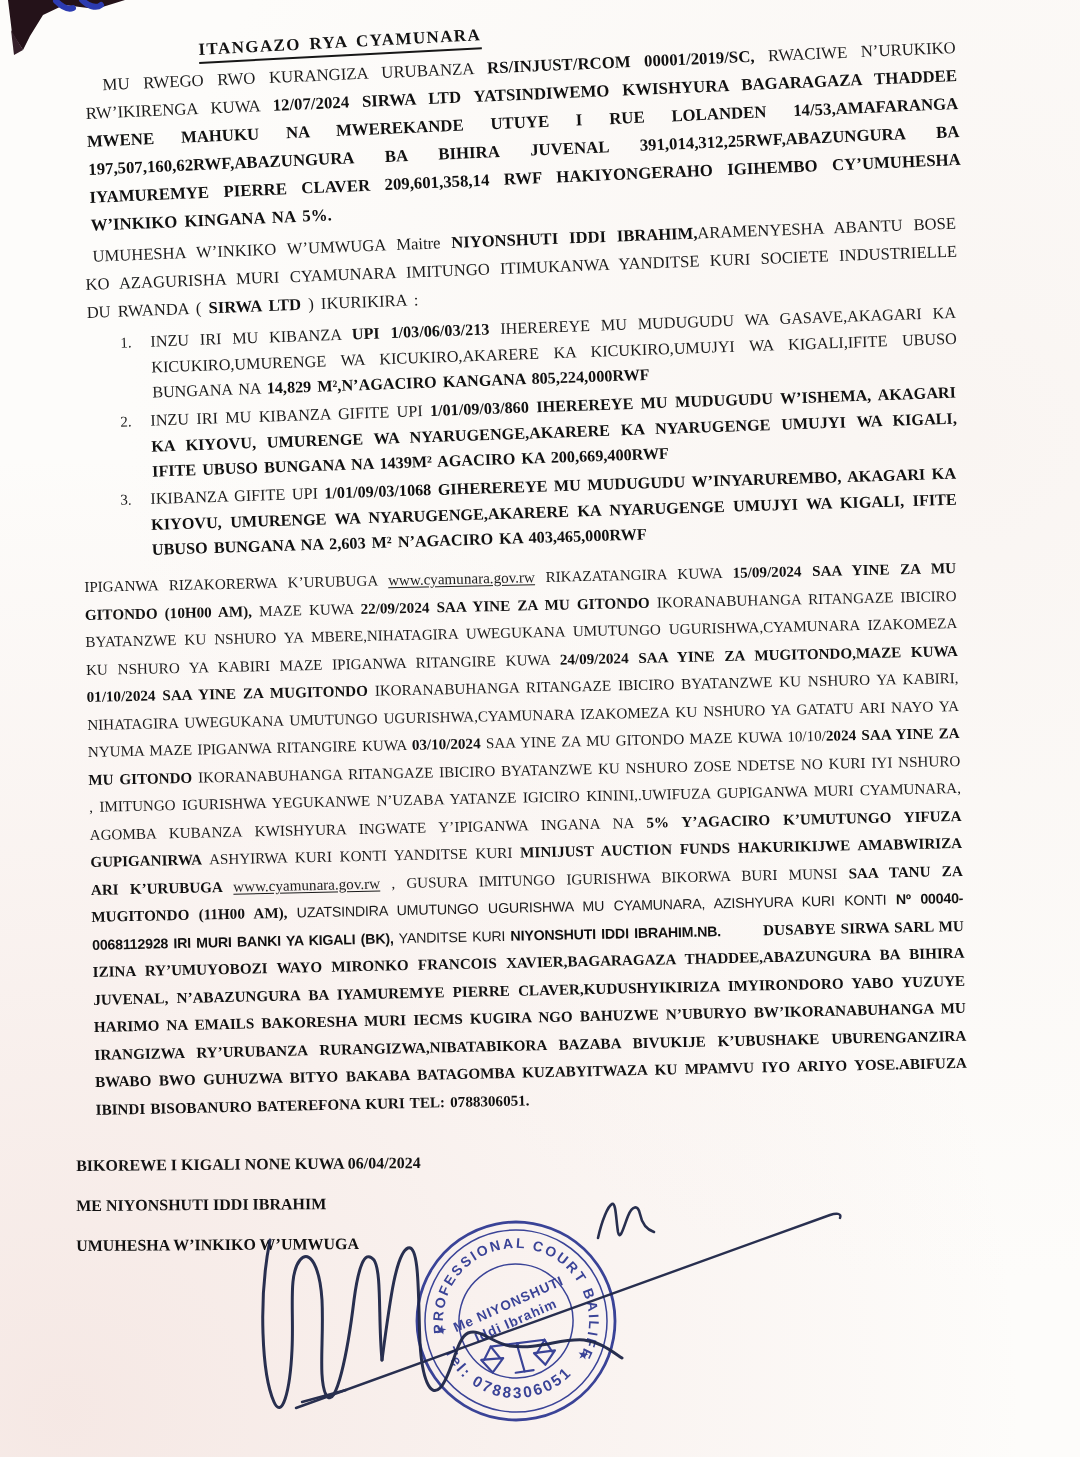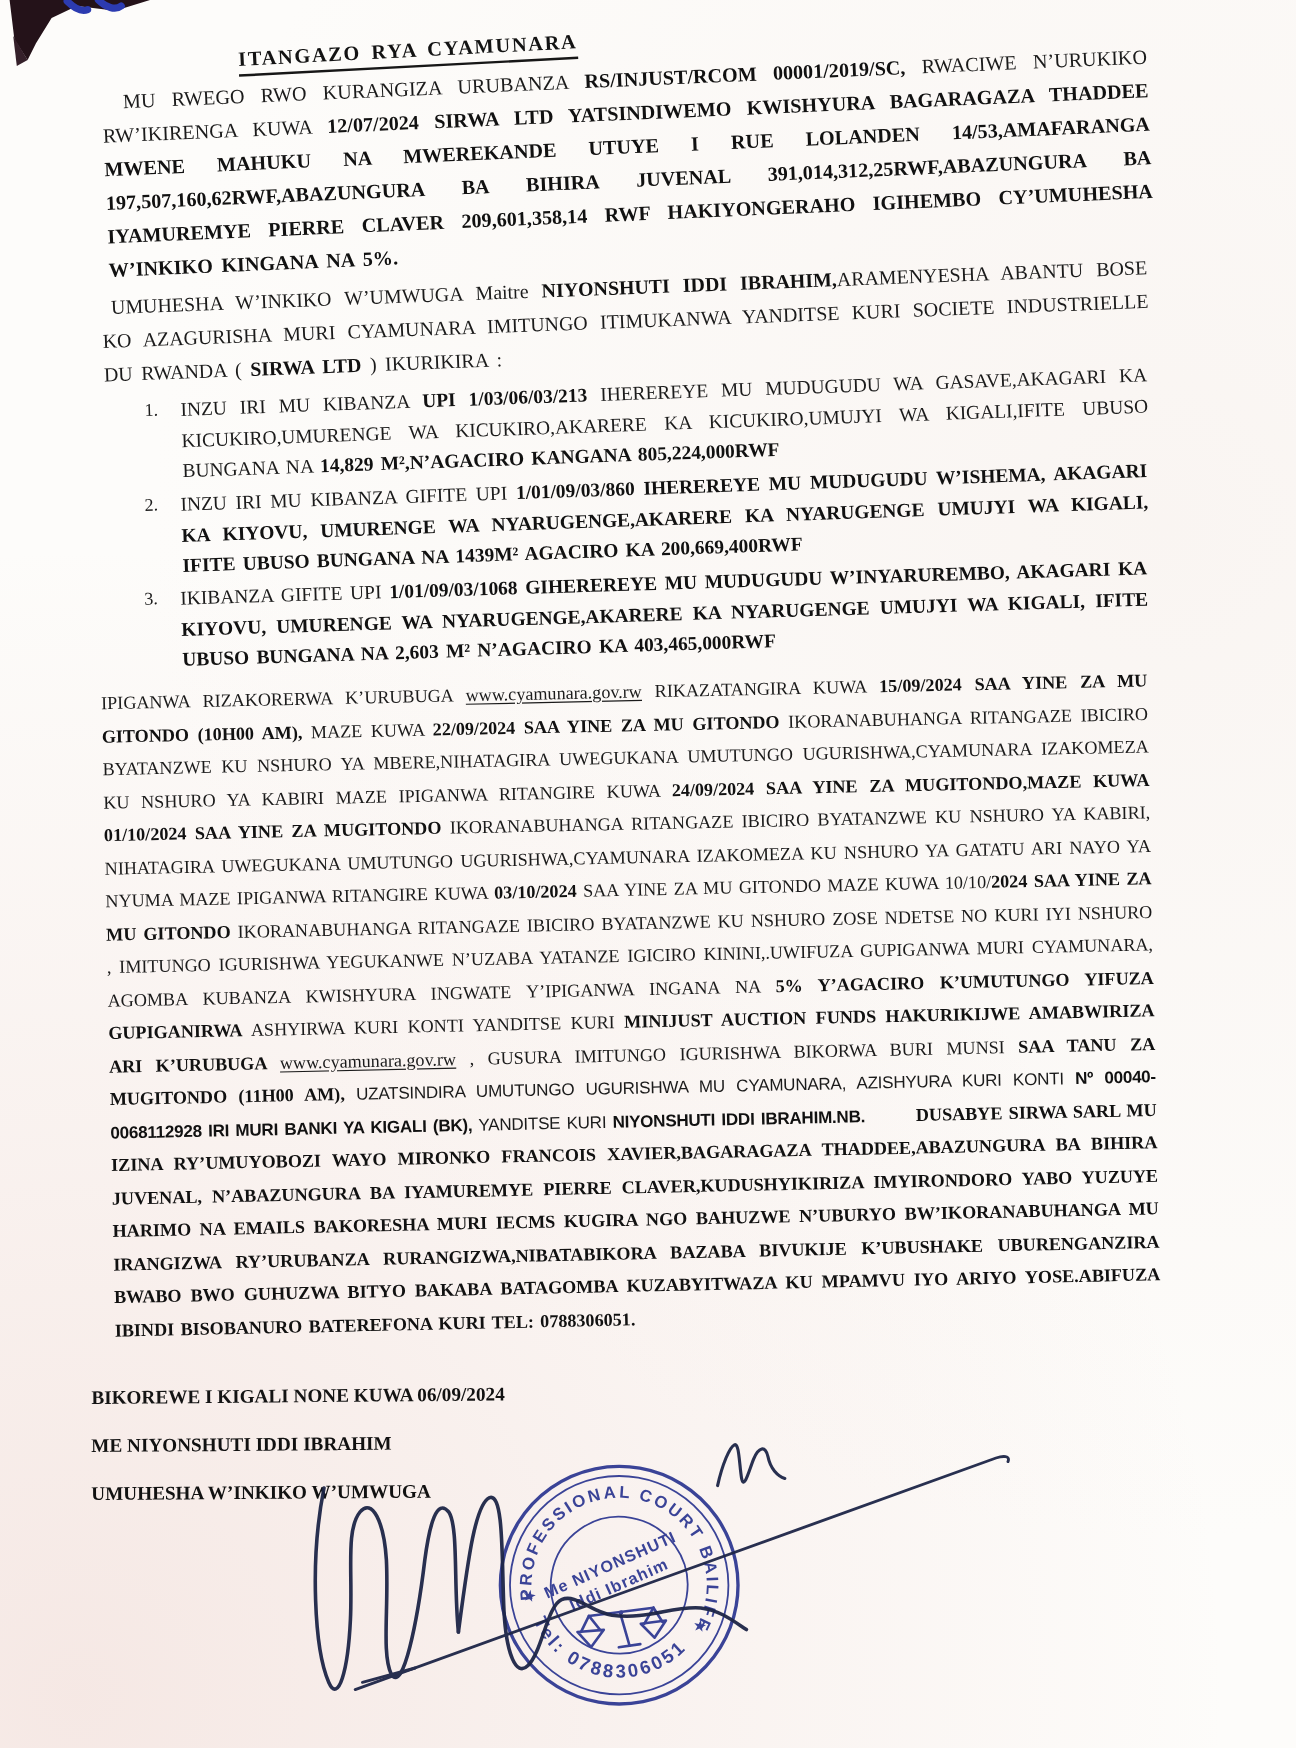--- a/index.html
+++ b/index.html
@@ -56,21 +56,21 @@
     </div>
     <div class="block li-block " style="transform: rotate(-2deg); margin-top: 2px;">
       <span class="li-num">2.</span>
       <div class="li-text"><span>INZU IRI MU KIBANZA  GIFITE UPI  </span><span class="b">1/01/09/03/860   IHEREREYE MU MUDUGUDU W’ISHEMA, AKAGARI KA KIYOVU, UMURENGE WA NYARUGENGE,AKARERE KA NYARUGENGE UMUJYI WA KIGALI, IFITE UBUSO BUNGANA NA 1439M² AGACIRO KA   200,669,400RWF</span></div>
     </div>
     <div class="block li-block " style="transform: rotate(-1.8deg); margin-top: 2px;">
       <span class="li-num">3.</span>
       <div class="li-text"><span>IKIBANZA  GIFITE UPI  </span><span class="b">1/01/09/03/1068  GIHEREREYE MU MUDUGUDU W’INYARUREMBO, AKAGARI KA KIYOVU, UMURENGE WA NYARUGENGE,AKARERE KA NYARUGENGE UMUJYI WA KIGALI, IFITE UBUSO BUNGANA NA 2,603 M²  N’AGACIRO KA   403,465,000RWF</span></div>
     </div>
     <div class="block  big" style="transform: rotate(-1.25deg); margin-top: 8px;"><span>IPIGANWA RIZAKORERWA K’URUBUGA </span><span class="u">www.cyamunara.gov.rw</span><span>  RIKAZATANGIRA KUWA </span><span class="b">15/09/2024  SAA YINE ZA MU GITONDO (10H00 AM),</span><span> MAZE KUWA </span><span class="b">22/09/2024   SAA YINE ZA MU GITONDO</span><span>  IKORANABUHANGA RITANGAZE IBICIRO BYATANZWE KU NSHURO YA MBERE,NIHATAGIRA UWEGUKANA UMUTUNGO UGURISHWA,CYAMUNARA IZAKOMEZA KU NSHURO YA KABIRI MAZE IPIGANWA   RITANGIRE KUWA </span><span class="b">24/09/2024  SAA YINE ZA MUGITONDO,MAZE KUWA 01/10/2024 SAA YINE ZA MUGITONDO</span><span> IKORANABUHANGA RITANGAZE IBICIRO BYATANZWE KU NSHURO YA KABIRI, NIHATAGIRA UWEGUKANA UMUTUNGO UGURISHWA,CYAMUNARA IZAKOMEZA KU NSHURO YA GATATU ARI NAYO YA NYUMA MAZE IPIGANWA  RITANGIRE KUWA </span><span class="b">03/10/2024</span><span> SAA YINE ZA MU GITONDO  MAZE KUWA 10/10/</span><span class="b">2024 SAA YINE ZA MU GITONDO</span><span> IKORANABUHANGA RITANGAZE IBICIRO BYATANZWE KU NSHURO ZOSE NDETSE NO KURI IYI NSHURO , IMITUNGO IGURISHWA YEGUKANWE N’UZABA YATANZE IGICIRO KININI,.UWIFUZA GUPIGANWA MURI CYAMUNARA, AGOMBA KUBANZA KWISHYURA INGWATE Y’IPIGANWA INGANA NA </span><span class="b">5% Y’AGACIRO K’UMUTUNGO YIFUZA GUPIGANIRWA</span><span> ASHYIRWA KURI KONTI YANDITSE KURI  </span><span class="b">MINIJUST AUCTION FUNDS HAKURIKIJWE  AMABWIRIZA  ARI  K’URUBUGA </span><span class="u">www.cyamunara.gov.rw</span><span> ,  GUSURA  IMITUNGO  IGURISHWA BIKORWA  BURI  MUNSI   </span><span class="b">SAA TANU ZA MUGITONDO (11H00 AM),</span><span class="sans"> UZATSINDIRA UMUTUNGO UGURISHWA MU CYAMUNARA, AZISHYURA KURI KONTI </span><span class="b sans">Nº 00040-0068112928 IRI MURI BANKI YA KIGALI (BK),</span><span class="sans"> YANDITSE KURI </span><span class="b sans">NIYONSHUTI IDDI IBRAHIM.NB.</span><span>&nbsp;&nbsp;&nbsp;&nbsp;&nbsp;&nbsp;&nbsp; </span><span class="b">DUSABYE  SIRWA  SARL  MU  IZINA  RY’UMUYOBOZI  WAYO  MIRONKO  FRANCOIS XAVIER,BAGARAGAZA THADDEE,ABAZUNGURA BA BIHIRA JUVENAL, N’ABAZUNGURA BA IYAMUREMYE PIERRE CLAVER,KUDUSHYIKIRIZA IMYIRONDORO YABO YUZUYE HARIMO NA EMAILS BAKORESHA MURI IECMS KUGIRA NGO BAHUZWE N’UBURYO BW’IKORANABUHANGA MU IRANGIZWA RY’URUBANZA RURANGIZWA,NIBATABIKORA BAZABA BIVUKIJE K’UBUSHAKE UBURENGANZIRA BWABO BWO GUHUZWA BITYO BAKABA BATAGOMBA KUZABYITWAZA KU MPAMVU IYO ARIYO YOSE.ABIFUZA IBINDI BISOBANURO BATEREFONA KURI </span><span class="b">TEL:  0788306051.</span></div>
-    <div class="block close close" style="transform: rotate(-0.5deg); margin-top: 28px;"><span>BIKOREWE I KIGALI NONE KUWA  </span><span class="b">06/09/2024</span></div>
+    <div class="block close close" style="transform: rotate(-0.5deg); margin-top: 28px;"><span>BIKOREWE I KIGALI NONE KUWA  </span><span class="b">06/04/2024</span></div>
     <div class="block close close" style="transform: rotate(-0.45deg); margin-top: 12px;"><span class="b">ME NIYONSHUTI IDDI IBRAHIM</span></div>
     <div class="block close close" style="transform: rotate(-0.4deg); margin-top: 12px;"><span class="b">UMUHESHA W’INKIKO W’UMWUGA</span></div>
   </div>
 
 <svg class="overlay" style="left:250px;top:1180px;" width="680" height="277" viewBox="0 0 680 277">
   <defs>
     <path id="arcT" d="M -66.2,30.8 A 73,73 0 1 1 66.2,30.8" fill="none"></path>
     <path id="arcB" d="M -63.1,44.2 A 77,77 0 0 0 63.1,44.2" fill="none"></path>
   </defs>
 

